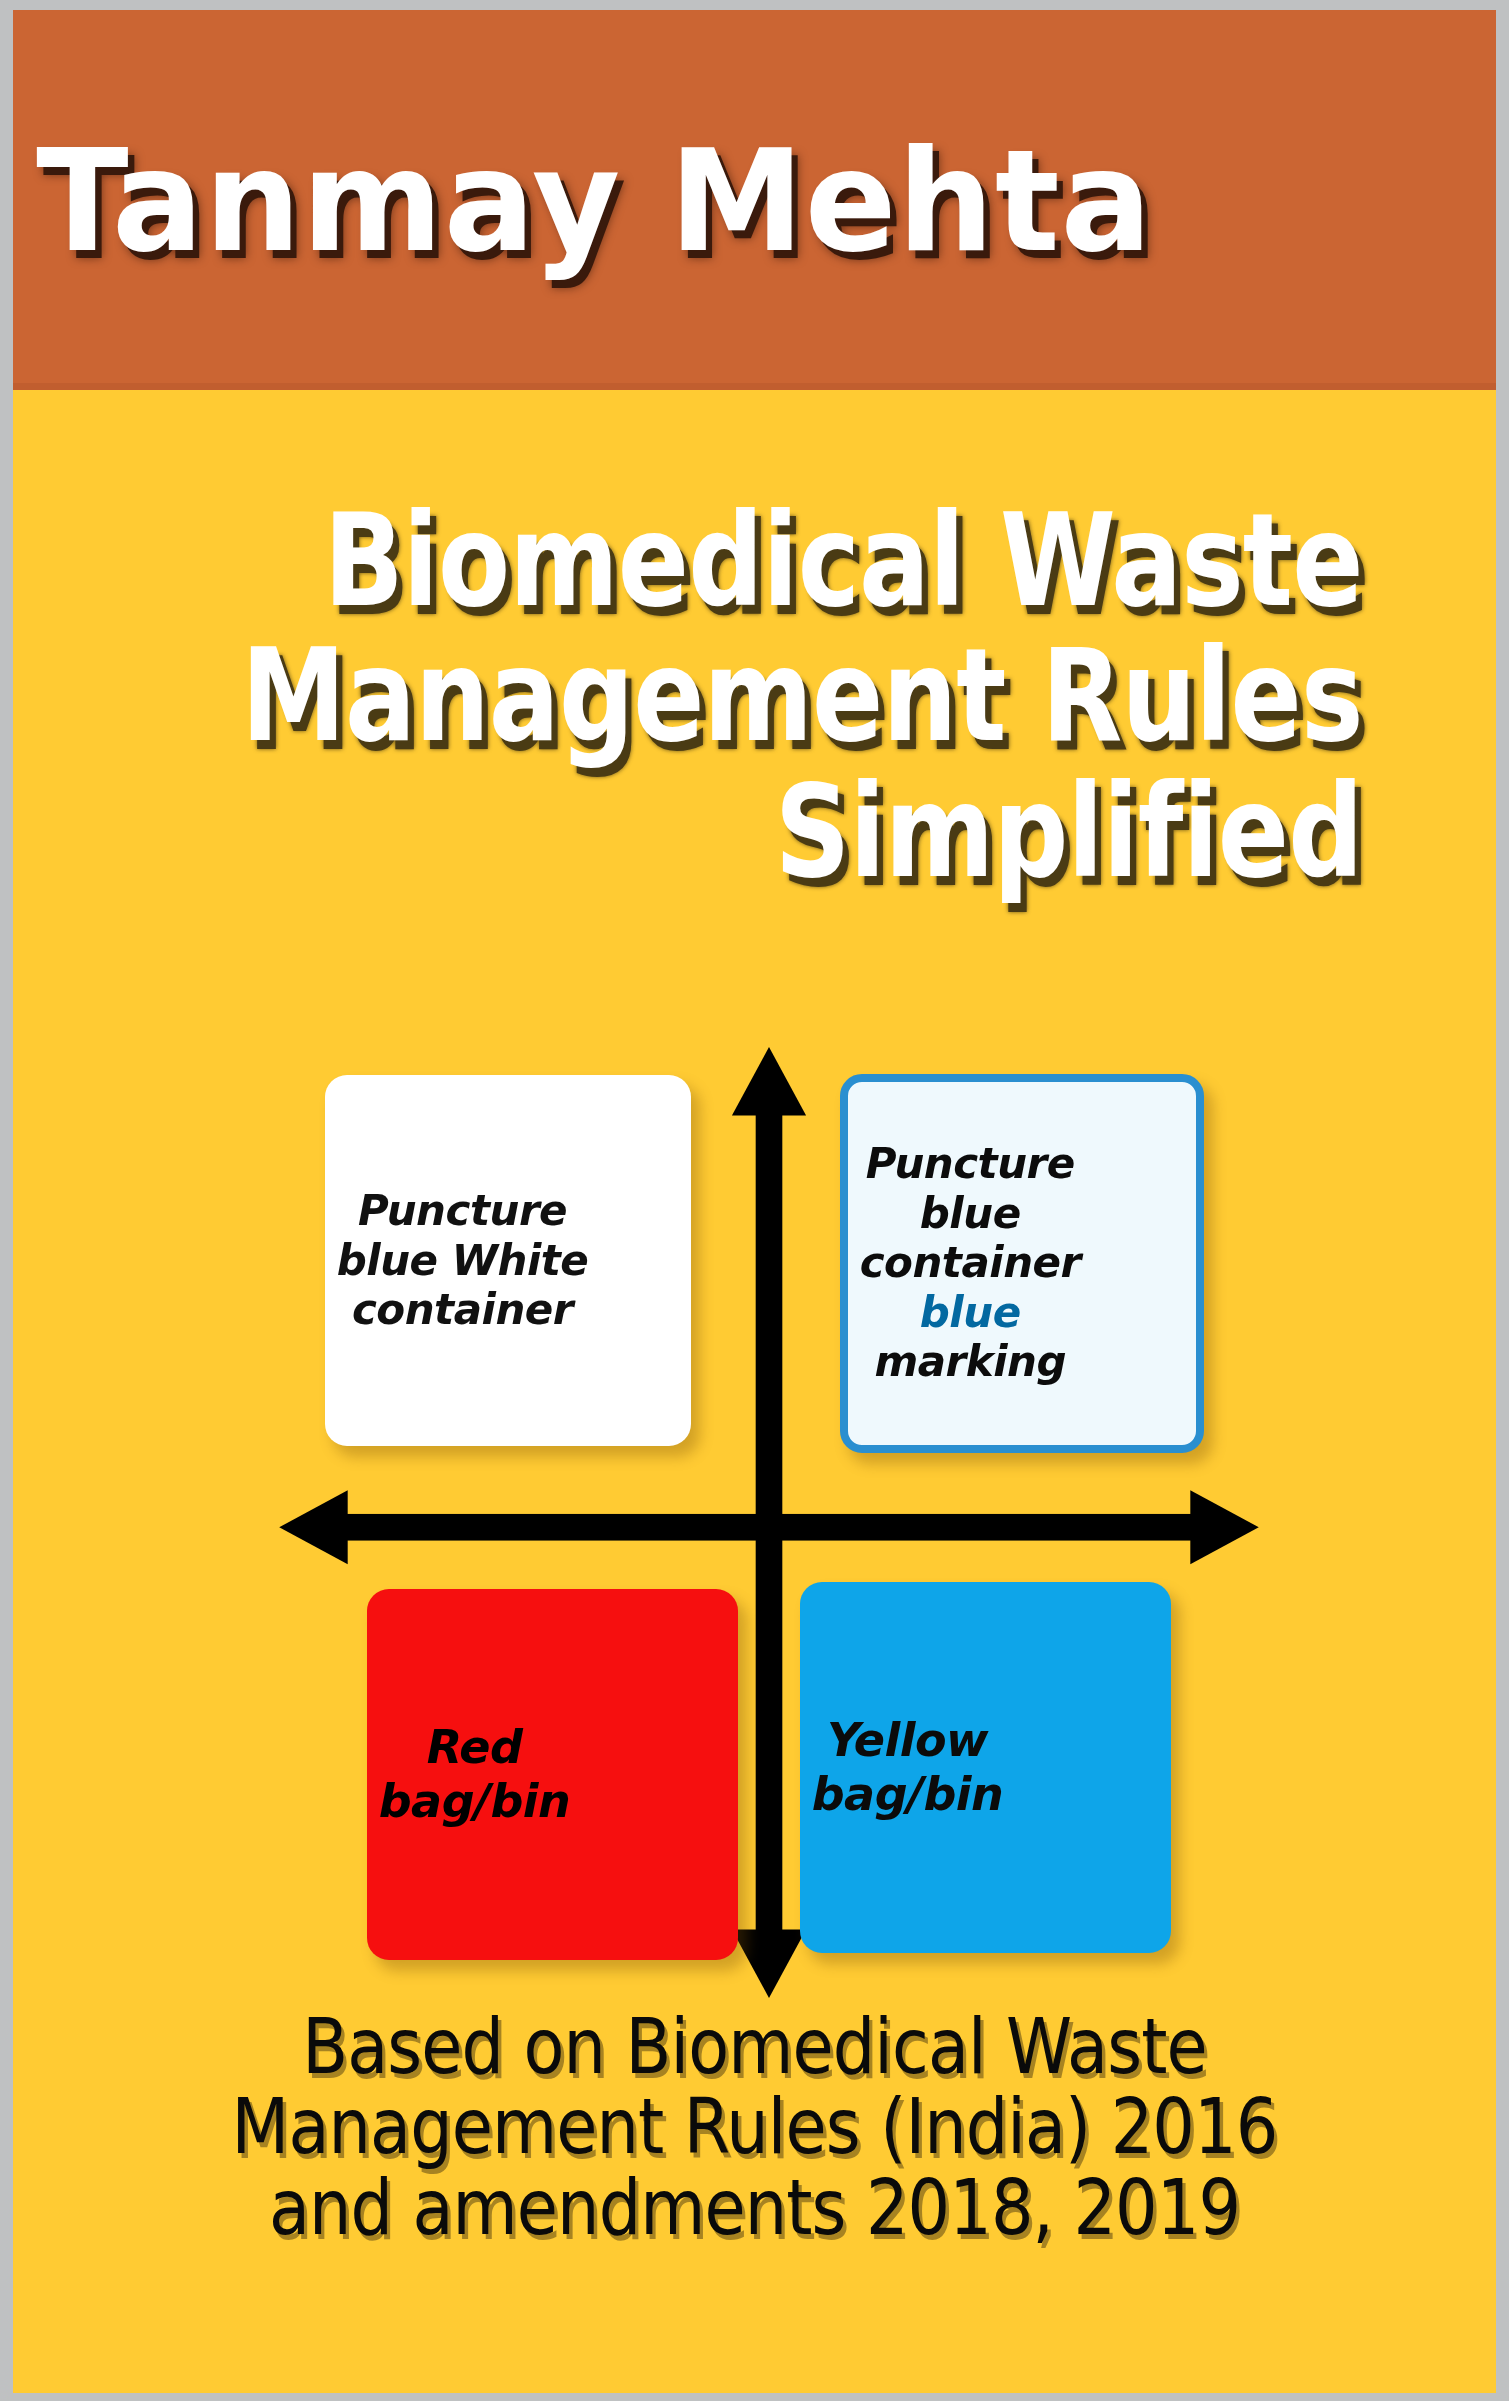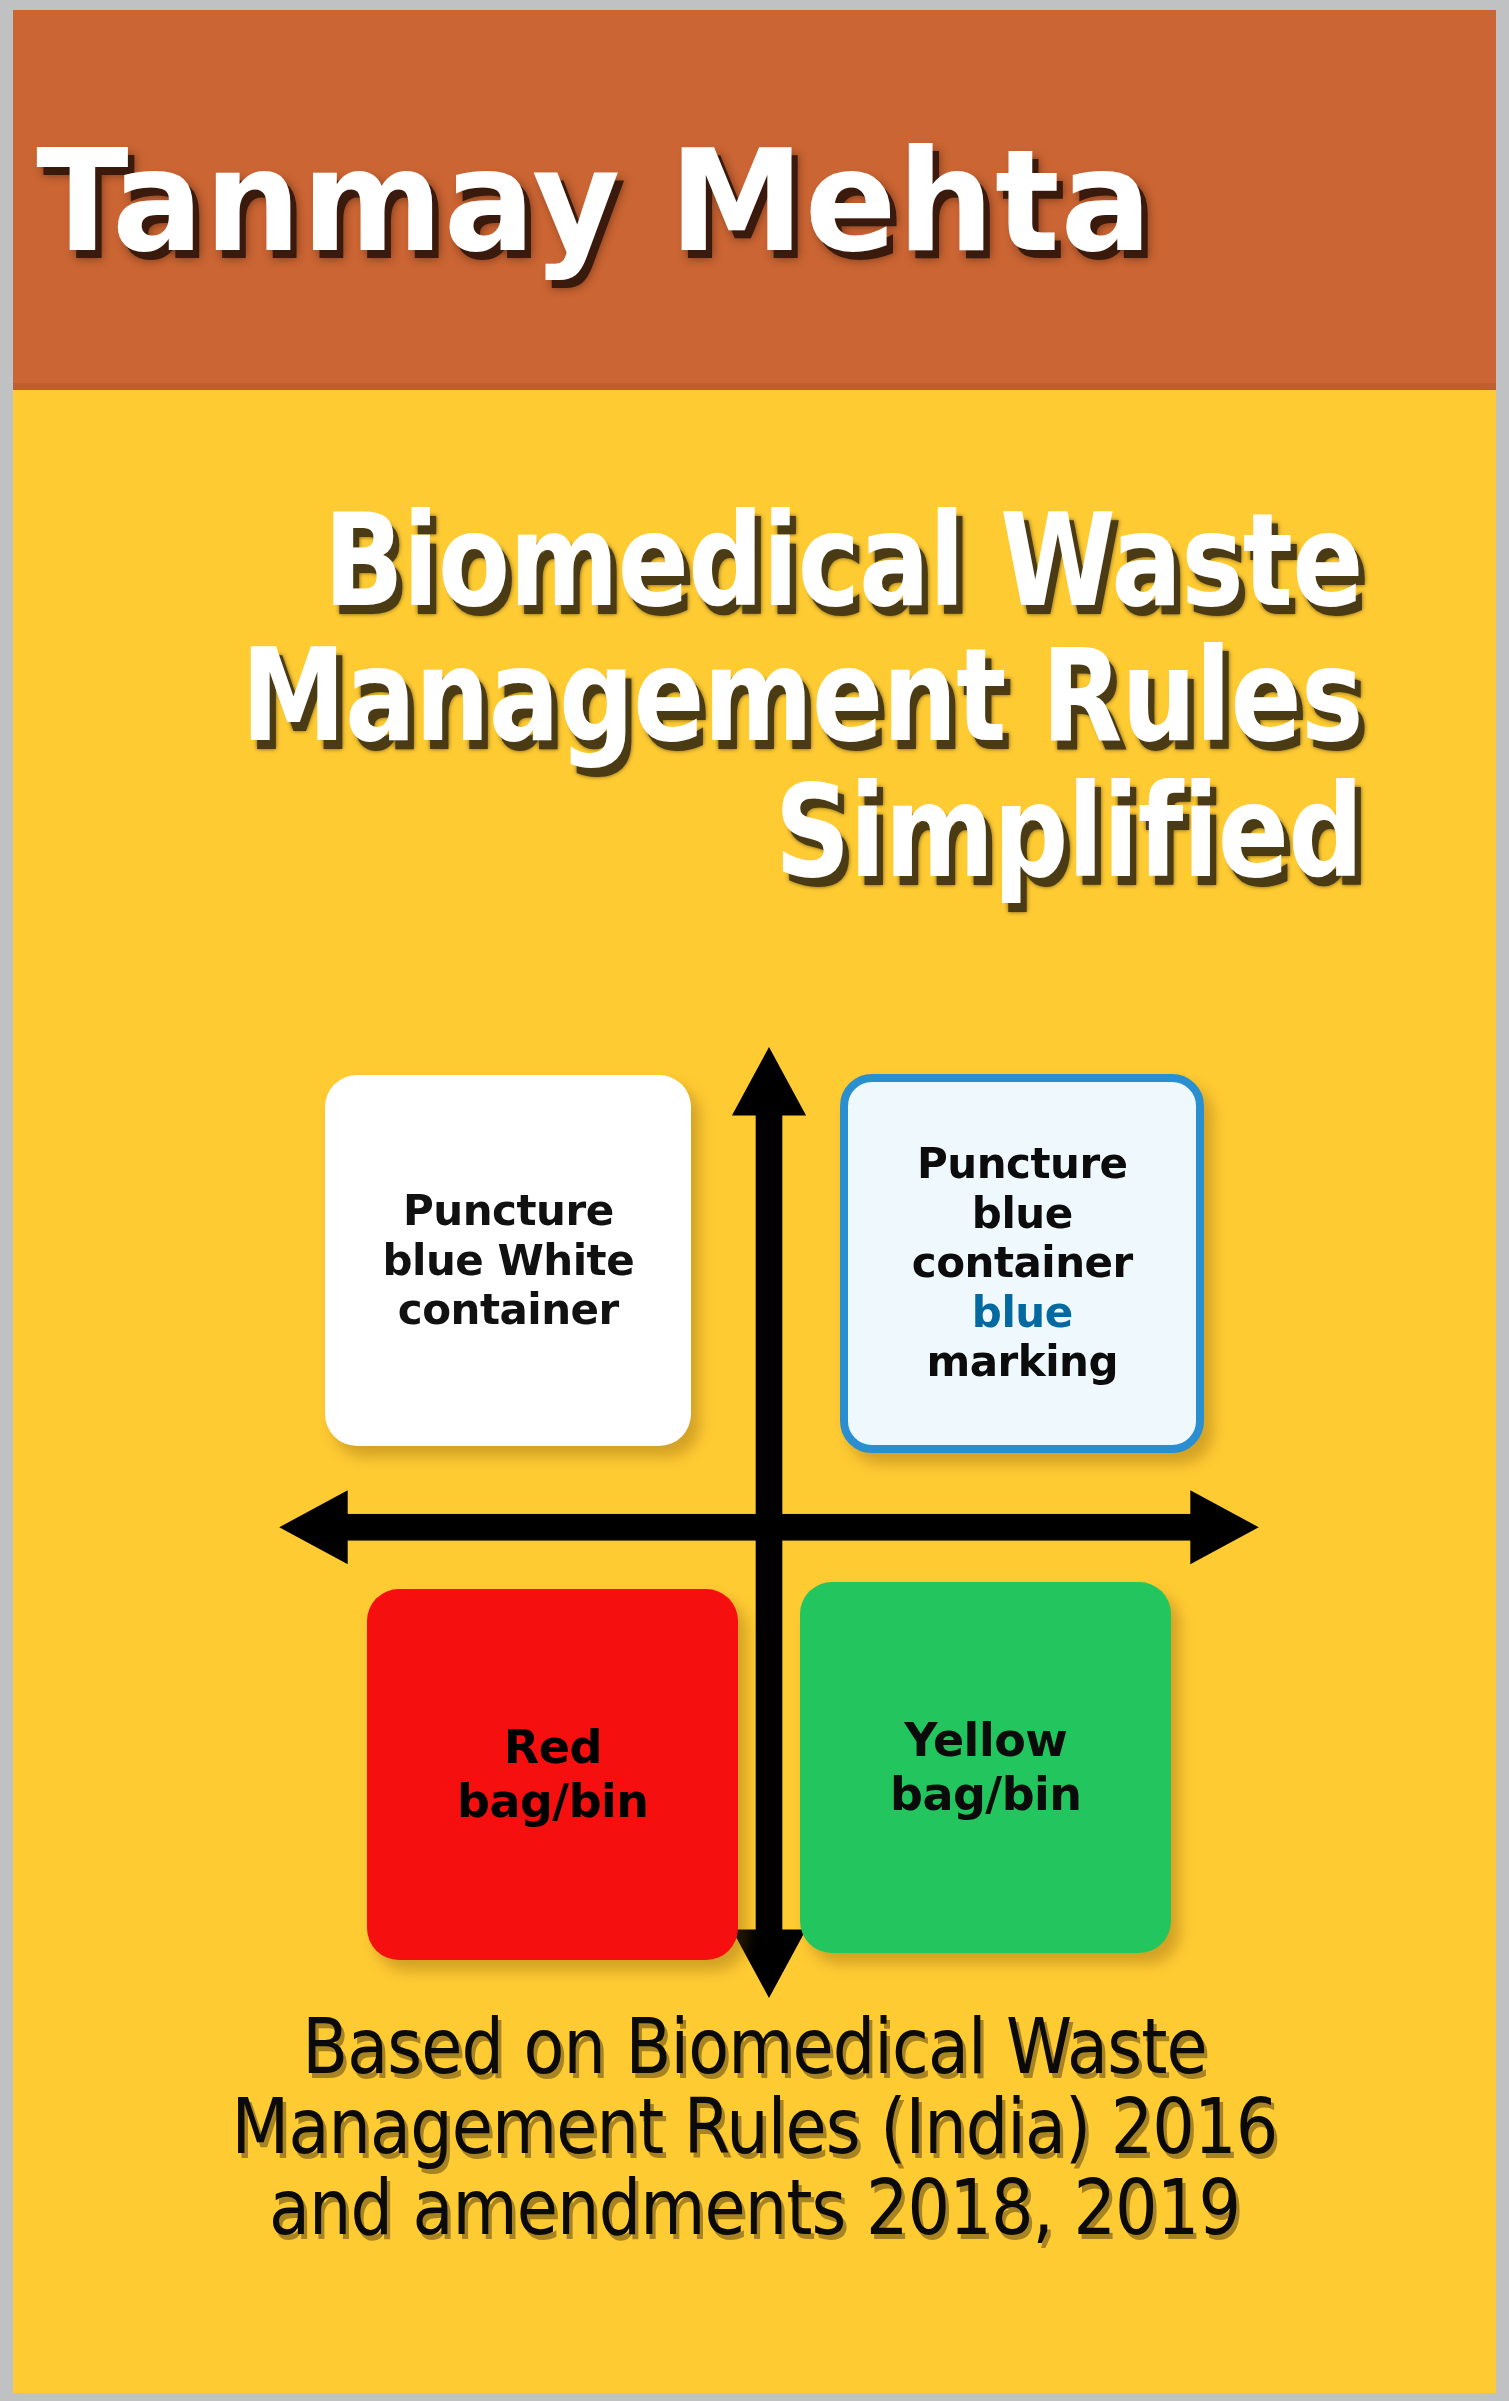--- a/index.html
+++ b/index.html
@@ -98,27 +98,27 @@
   
   .axis-svg {
     position: absolute;
     left: 0; top: 0;
     width: 980px;
     height: 951px;
   }
 
   .box {
     position: absolute;
-    border-radius: 32px;
+    border-radius: 22px;
     display: flex;
     align-items: center;
-    justify-content: center;
     text-align: center;
     box-sizing: border-box;
     box-shadow: 8.6px 10.5px 13.3px rgba(120,80,10,.33);
+    font-style: italic;
   }
   .box-text {
     font-family: "DejaVu Sans", sans-serif;
     font-weight: 700;
     line-height: 1.18;
     letter-spacing: -0.5px;
     padding: 0 11.4px;
   }
 
   
@@ -144,21 +144,21 @@
     left: 88px; top: 542px;
     width: 371px; height: 371px;
     background: #f60f0f;
   }
   .box-red .box-text { font-size: 46px; color: #000000; }
 
   
   .box-yellow {
     left: 521px; top: 535px;
     width: 371px; height: 371px;
-    background: #22c55e;
+    background: #0ea5e9;
   }
   .box-yellow .box-text { font-size: 46px; color: #0b0b0b; }
 
   
   .footer-note {
     position: absolute;
     left: 0;
     top: 1997px;
     width: 1483px;
     text-align: center;

